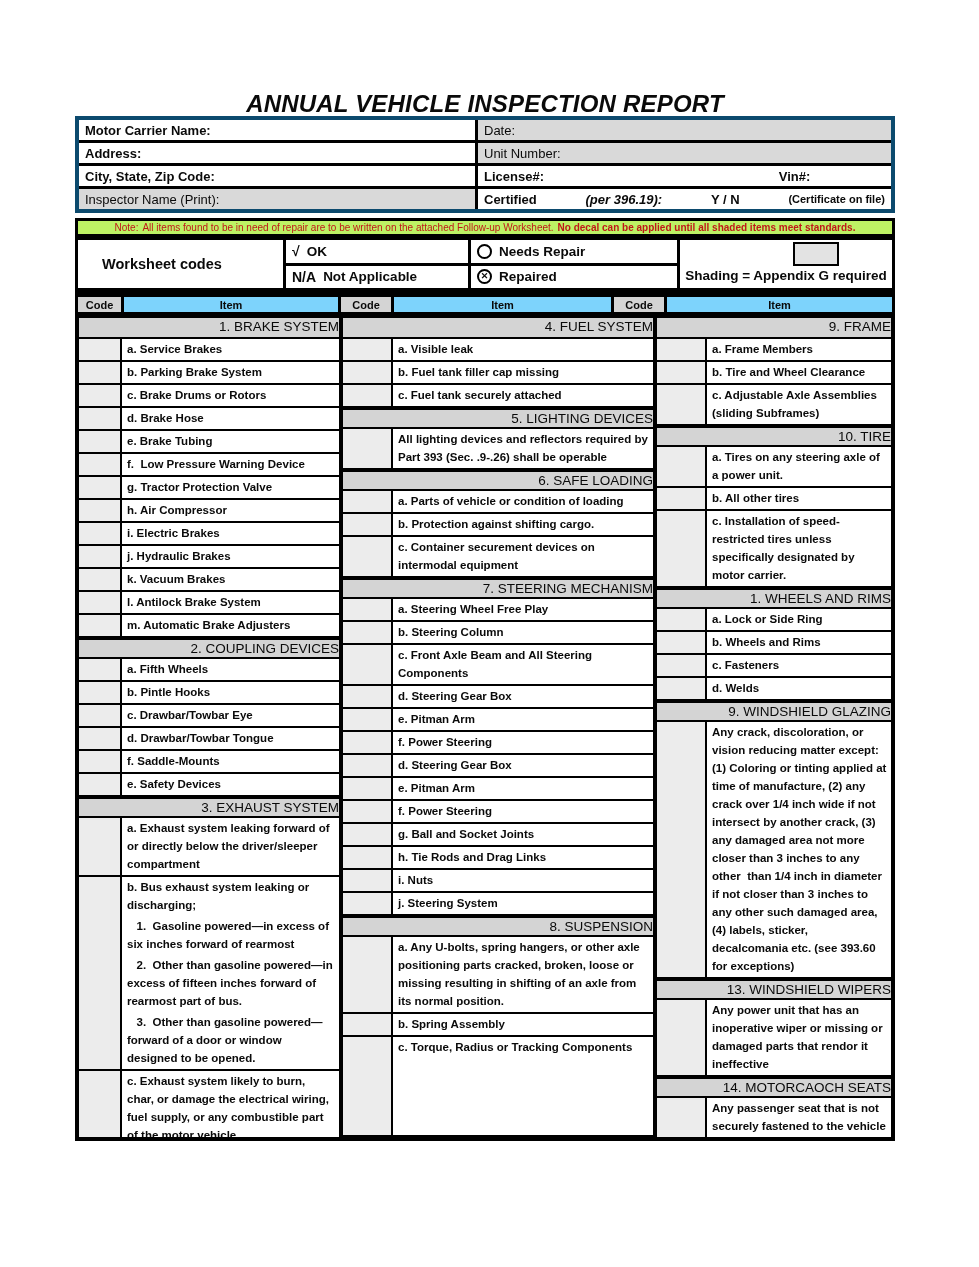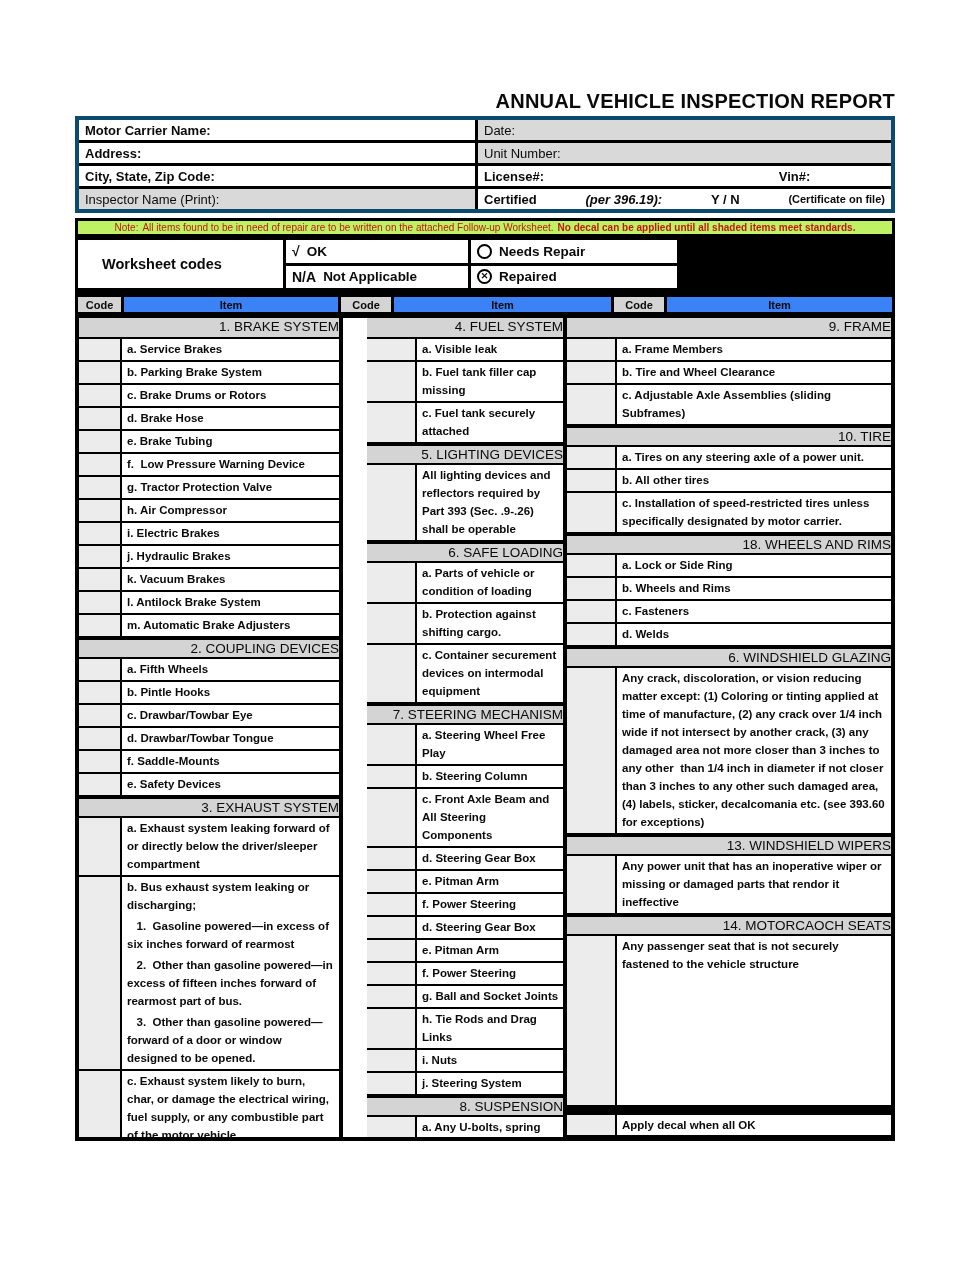--- a/index.html
+++ b/index.html
@@ -7,21 +7,21 @@
   body {
     background: #ffffff;
     font-family: "Liberation Sans", sans-serif;
     color: #0a0a0a;
     position: relative;
   }
   .page { position: absolute; inset: 0; background: #fff; }
 
   .title {
     position: absolute; top: 90px; left: 75px; width: 820px;
-    text-align: right; font-size: 20px; font-weight: bold; letter-spacing: .2px;
+    text-align: center; font-size: 24px; font-weight: bold; letter-spacing: .2px; font-style: italic;
   }
 
   .form { position: absolute; left: 75px; top: 116px; width: 820px; }
 
   
   .header-table { background:#000; border: 4px solid #0c4a6e; display: flex; flex-direction: column; gap: 3px; }
   .h-row { display: flex; gap: 3px; height: 20px; }
   .h-cell { background: #fff; display: flex; align-items: center; padding: 0 6px; font-weight: bold; font-size: 13px; white-space: nowrap; }
   .h-left { width: 396px; }
   .h-right { flex: 1; }
@@ -51,30 +51,30 @@
   .sym { font-weight: bold; font-size: 14px; }
   .circle-icon { width: 15px; height: 15px; border: 2.5px solid #000; border-radius: 50%; display: inline-block; }
   .circle-x-icon { position: relative; width: 15px; height: 15px; border: 2.5px solid #000; border-radius: 50%; display: inline-flex; align-items: center; justify-content: center; font-size: 9px; font-weight: bold; line-height: 1; }
   .wc-shade { flex: 1; display: flex; flex-direction: column; align-items: center; padding-top: 2px; }
   .shade-swatch { width: 46px; height: 24px; background: #e3e3e3; border: 2px solid #000; margin-left: 60px; }
   .shade-text { font-weight: bold; font-size: 13.5px; margin-top: 2px; }
 
   
   .black-sep { height: 6px; background: #000; }
   .col-headers { background: #000; border: 3px solid #000; border-top: 0; display: flex; gap: 3px; height: 18px; }
-  .ch-cell { background: #3b82f6; display: flex; align-items: center; justify-content: center; font-weight: bold; font-size: 11px; }
+  .ch-cell { background: #7dd3fc; display: flex; align-items: center; justify-content: center; font-weight: bold; font-size: 11px; }
   .ch-code { background: #d4d4d4; }
   .ch-code1 { width: 43px; } .ch-item1 { width: 214px; }
   .ch-code2 { width: 50px; } .ch-item2 { width: 217px; }
   .ch-code3 { width: 50px; } .ch-item3 { flex: 1; }
 
   
   .main-table { background: #000; border: 4px solid #000; border-top-width: 3px; display: flex; gap: 4px; height: 826px; }
   .t-col { background: #fff; display: flex; flex-direction: column; overflow: hidden; }
-  .t-col1 { width: 260px; } .t-col2 { width: 220px; padding-left: 24px; } .t-col3 { flex: 1; }
+  .t-col1 { width: 260px; } .t-col2 { width: 310px; } .t-col3 { flex: 1; }
   .section-header {
     background: #d4d4d4; border-top: 2px solid #000; border-bottom: 2px solid #000;
     text-align: right; font-size: 13.5px; line-height: 17px; height: 21px; flex: 0 0 auto;
   }
   .t-col .section-header:first-child { border-top: 0; }
   .item-row { display: flex; border-bottom: 2px solid #000; flex: 0 0 auto; }
   .item-row.grow { flex: 1 1 auto; }
   .code-cell { background: #ececec; border-right: 2px solid #000; flex: 0 0 auto; align-self: stretch; }
   .t-col1 .code-cell { width: 43px; }
   .t-col2 .code-cell { width: 50px; }
@@ -162,20 +162,24 @@
       <div class="wc-col wc-col2">
         <div class="wc-row">
           <span class="circle-icon"></span>
           <span>Needs Repair</span>
         </div>
         <div class="wc-row">
           <span class="circle-x-icon">✕</span>
           <span>Repaired</span>
         </div>
       </div>
+      <div class="wc-cell wc-shade">
+        <div class="shade-swatch"></div>
+        <div class="shade-text">Shading = Appendix G required</div>
+      </div>
     </div>
 
     <div class="black-sep"></div>
 
     <div class="col-headers">
       <div class="ch-cell ch-code ch-code1">Code</div>
       <div class="ch-cell ch-item1">Item</div>
       <div class="ch-cell ch-code ch-code2">Code</div>
       <div class="ch-cell ch-item2">Item</div>
       <div class="ch-cell ch-code ch-code3">Code</div>
@@ -500,21 +504,21 @@
             <div class="item-text">
               <p>b. All other tires</p>
             </div>
           </div>
           <div class="item-row">
             <div class="code-cell"></div>
             <div class="item-text">
               <p>c. Installation of speed-restricted tires unless specifically designated by motor carrier.</p>
             </div>
           </div>
-          <div class="section-header">18. WHEELS AND RIMS</div>
+          <div class="section-header">1. WHEELS AND RIMS</div>
           <div class="item-row">
             <div class="code-cell"></div>
             <div class="item-text">
               <p>a. Lock or Side Ring</p>
             </div>
           </div>
           <div class="item-row">
             <div class="code-cell"></div>
             <div class="item-text">
               <p>b. Wheels and Rims</p>
@@ -525,21 +529,21 @@
             <div class="item-text">
               <p>c. Fasteners</p>
             </div>
           </div>
           <div class="item-row">
             <div class="code-cell"></div>
             <div class="item-text">
               <p>d. Welds</p>
             </div>
           </div>
-          <div class="section-header">6. WINDSHIELD GLAZING</div>
+          <div class="section-header">9. WINDSHIELD GLAZING</div>
           <div class="item-row">
             <div class="code-cell"></div>
             <div class="item-text">
               <p>Any crack, discoloration, or vision reducing matter except: (1) Coloring or tinting applied at time of manufacture, (2) any crack over 1/4 inch wide if not intersect by another crack, (3) any damaged area not more closer than 3 inches to any other  than 1/4 inch in diameter if not closer than 3 inches to any other such damaged area, (4) labels, sticker, decalcomania etc. (see 393.60 for exceptions)</p>
             </div>
           </div>
           <div class="section-header">13. WINDSHIELD WIPERS</div>
           <div class="item-row">
             <div class="code-cell"></div>
             <div class="item-text">

